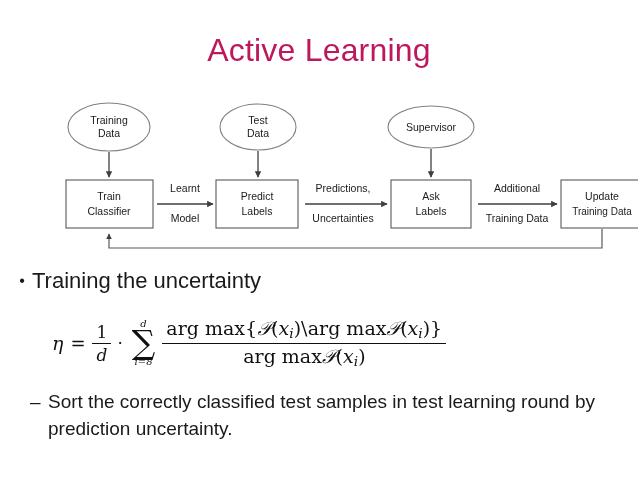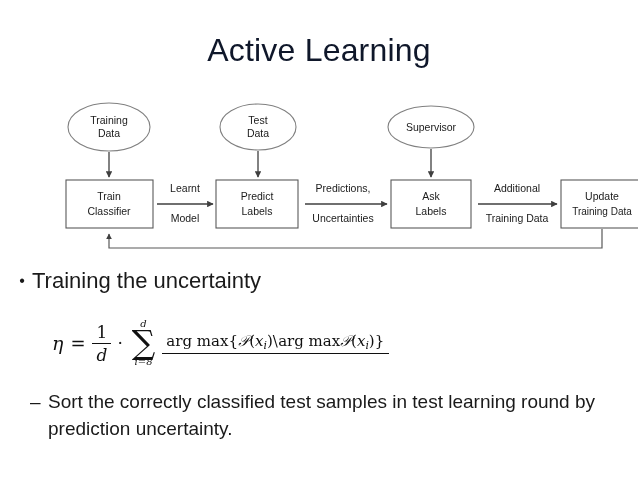--- a/index.html
+++ b/index.html
@@ -19,21 +19,21 @@
   
   #slide-title {
     position: absolute;
     left: 0;
     top: 32px;
     width: 638px;
     text-align: center;
     font-size: 32px;
     font-weight: 400;
     letter-spacing: 0.2px;
-    color: #0f172a;
+    color: #be185d;
   }
 
   
   #flow-diagram {
     position: absolute;
     left: 0;
     top: 88px;
     width: 638px;
     height: 170px;
     margin-left: 40px;
@@ -138,21 +138,21 @@
   .sumgroup .lim { font-size: 10px; }
   .sumgroup .lim-top { margin-bottom: -1px; font-style: italic; }
   .sumgroup .lim-bot { margin-top: -1px; }
   .sumsym {
     font-size: 33px;
     line-height: 0.92;
     font-family: "DejaVu Serif", serif;
   }
 
   .bigfrac { margin-left: 4px; }
-  .bigfrac .num, .bigfrac .den { font-size: 15px; white-space: nowrap; }
+  .bigfrac .num, .bigfrac .den { font-size: 19px; white-space: nowrap; }
   .bigfrac .den { text-align: center; }
   .sub { font-size: 0.72em; vertical-align: -0.25em; font-style: italic; }
   .cal { font-family: "DejaVu Serif", serif; font-style: italic; }
   .opname { font-style: normal; }
   .thin { letter-spacing: 0.3px; }
 
   
   #bullet-sub {
     position: absolute;
     left: 30px;
@@ -265,19 +265,20 @@
 
   <span class="sumgroup">
     <span class="lim lim-top">d</span>
     <span class="sumsym">∑</span>
     <span class="lim lim-bot mi">i=8</span>
   </span>
 
   <span class="frac bigfrac">
     <span class="num"><span class="opname">arg max</span><span class="thin">{</span><span class="cal">𝒫</span><span>(</span><span class="mi">x</span><span class="sub">i</span><span>)</span><span class="thin">\</span><span class="opname">arg max</span><span class="cal">𝒫</span><span>(</span><span class="mi">x</span><span class="sub">i</span><span>)</span><span class="thin">}</span></span>
     <span class="bar"></span>
+    <span class="den"><span class="opname">arg max</span><span class="cal">𝒫</span><span>(</span><span class="mi">x</span><span class="sub">i</span><span>)</span></span>
   </span>
 </div>
 
 <div id="bullet-sub">
   <span class="dash">–</span>
   <span class="txt">Sort the correctly classified test samples in test learning round by prediction uncertainty.</span>
 </div>
 
 </body></html>

